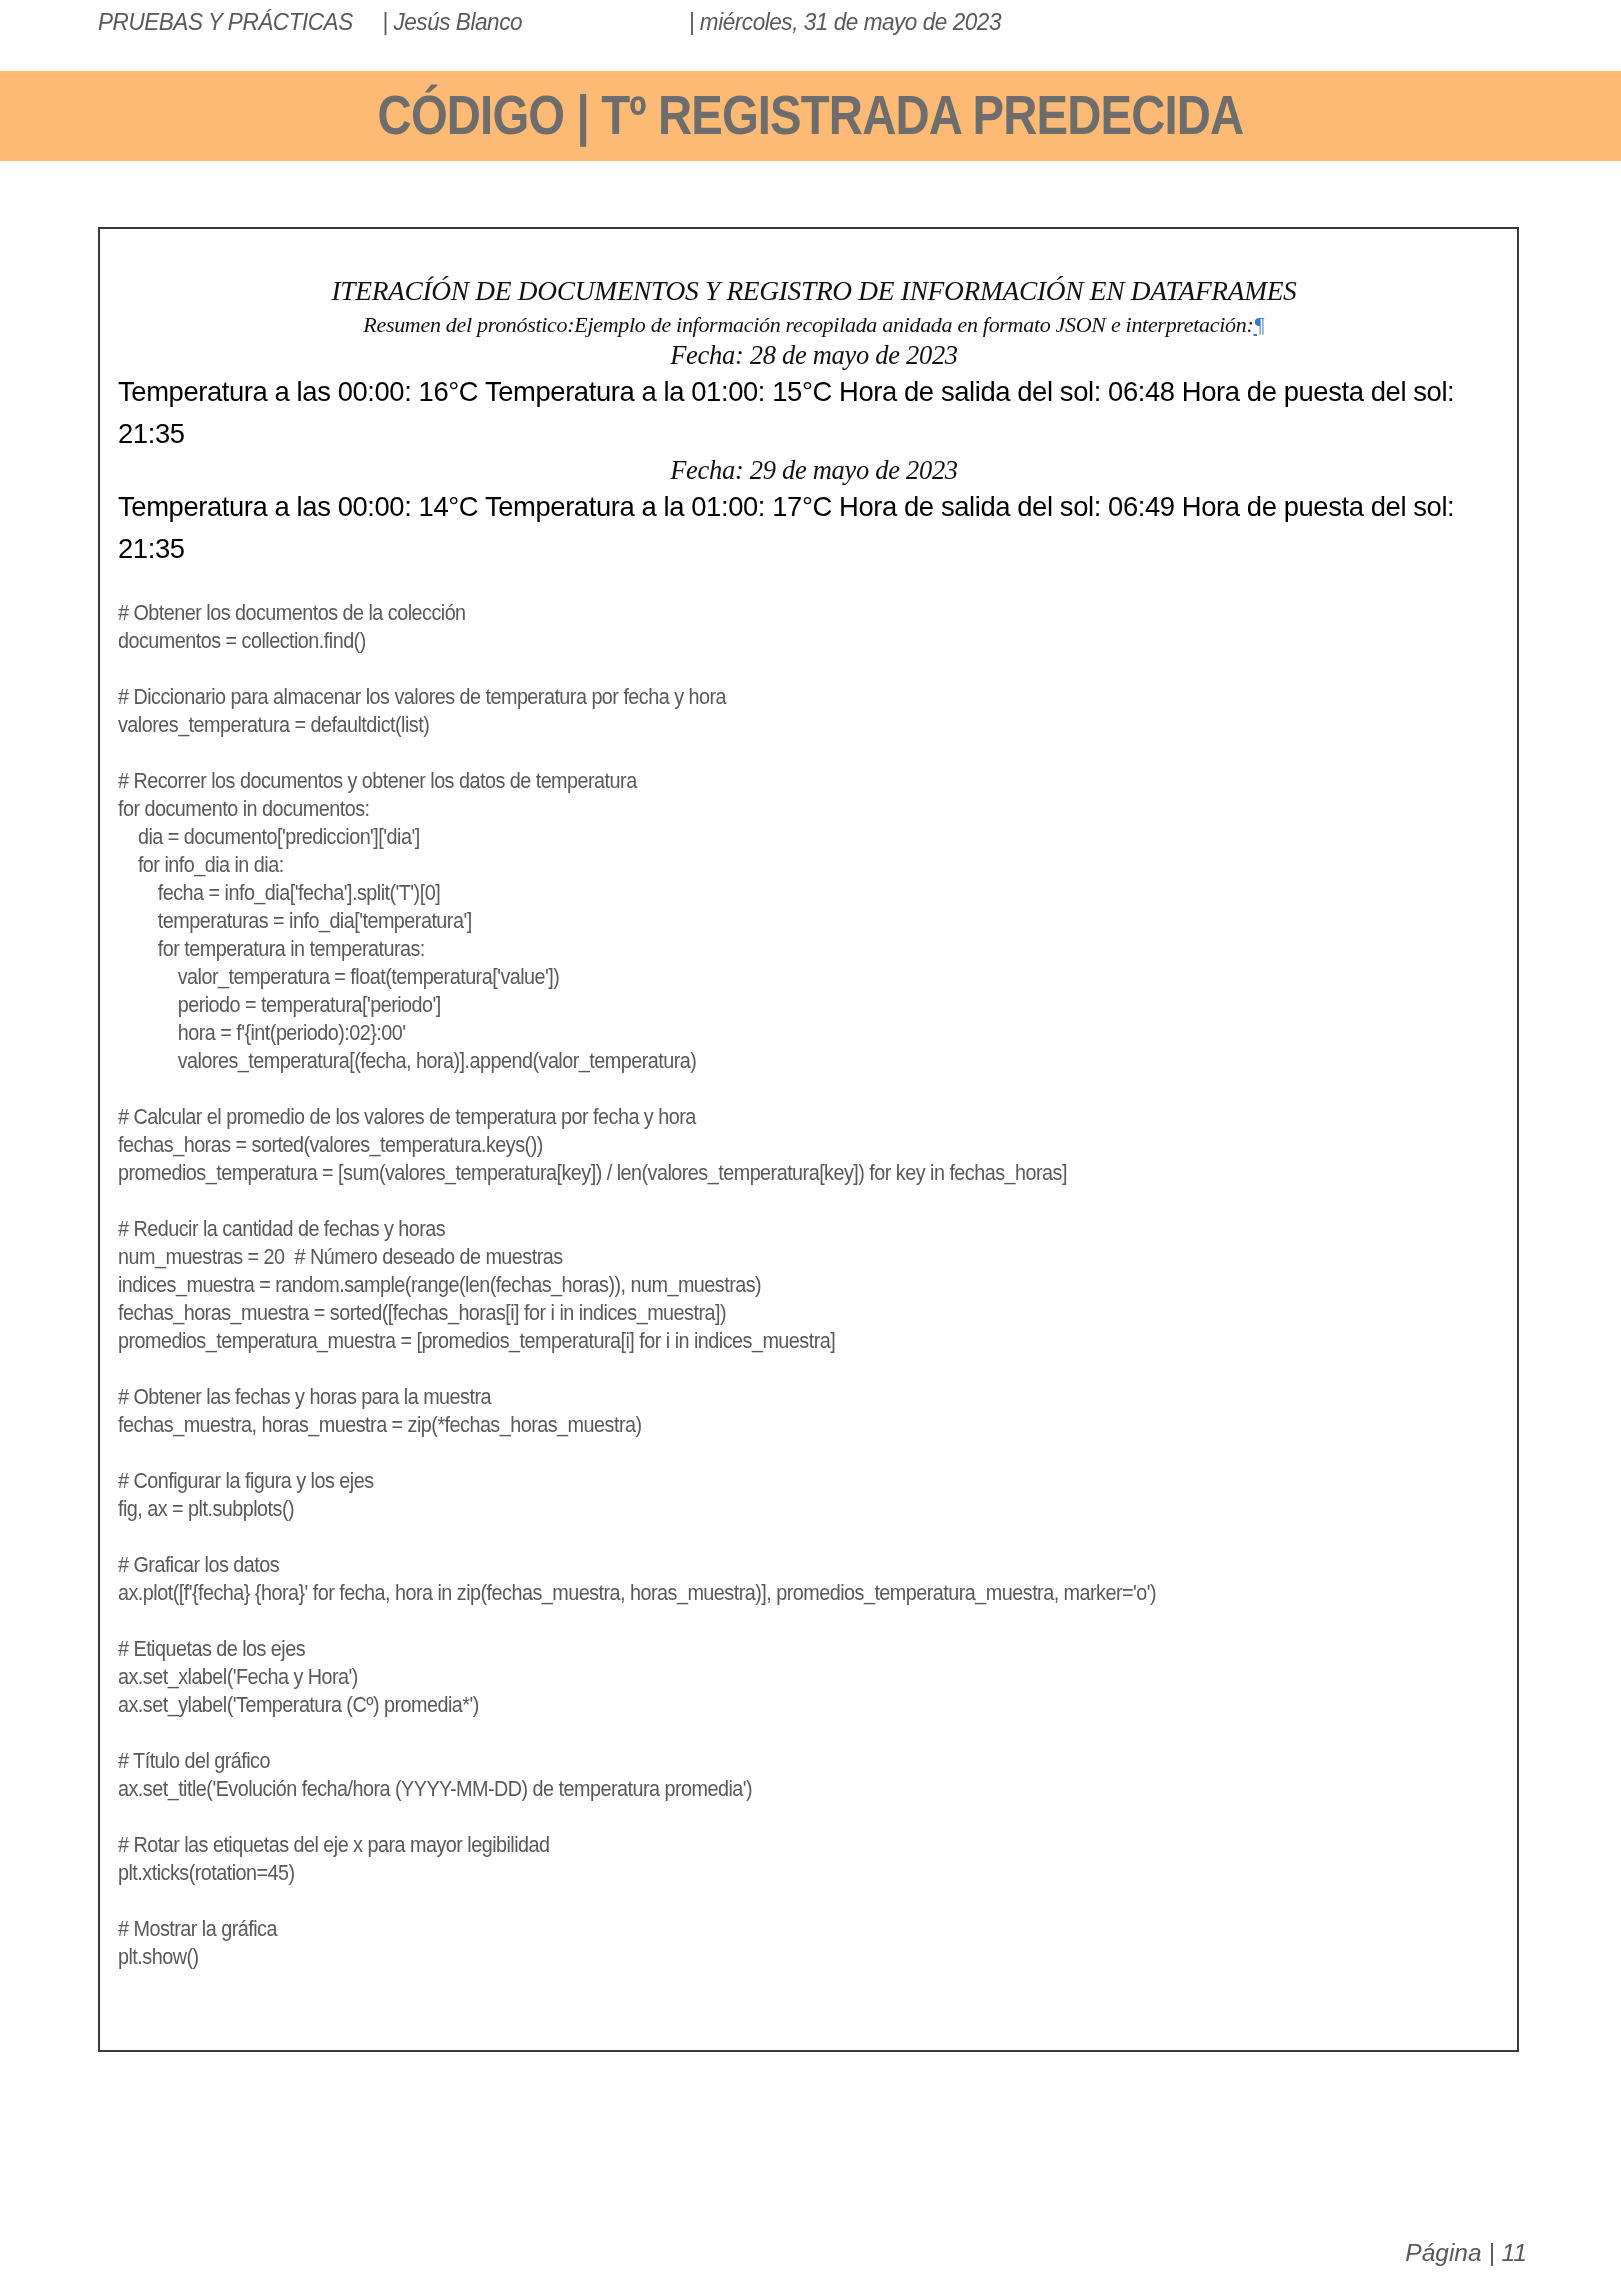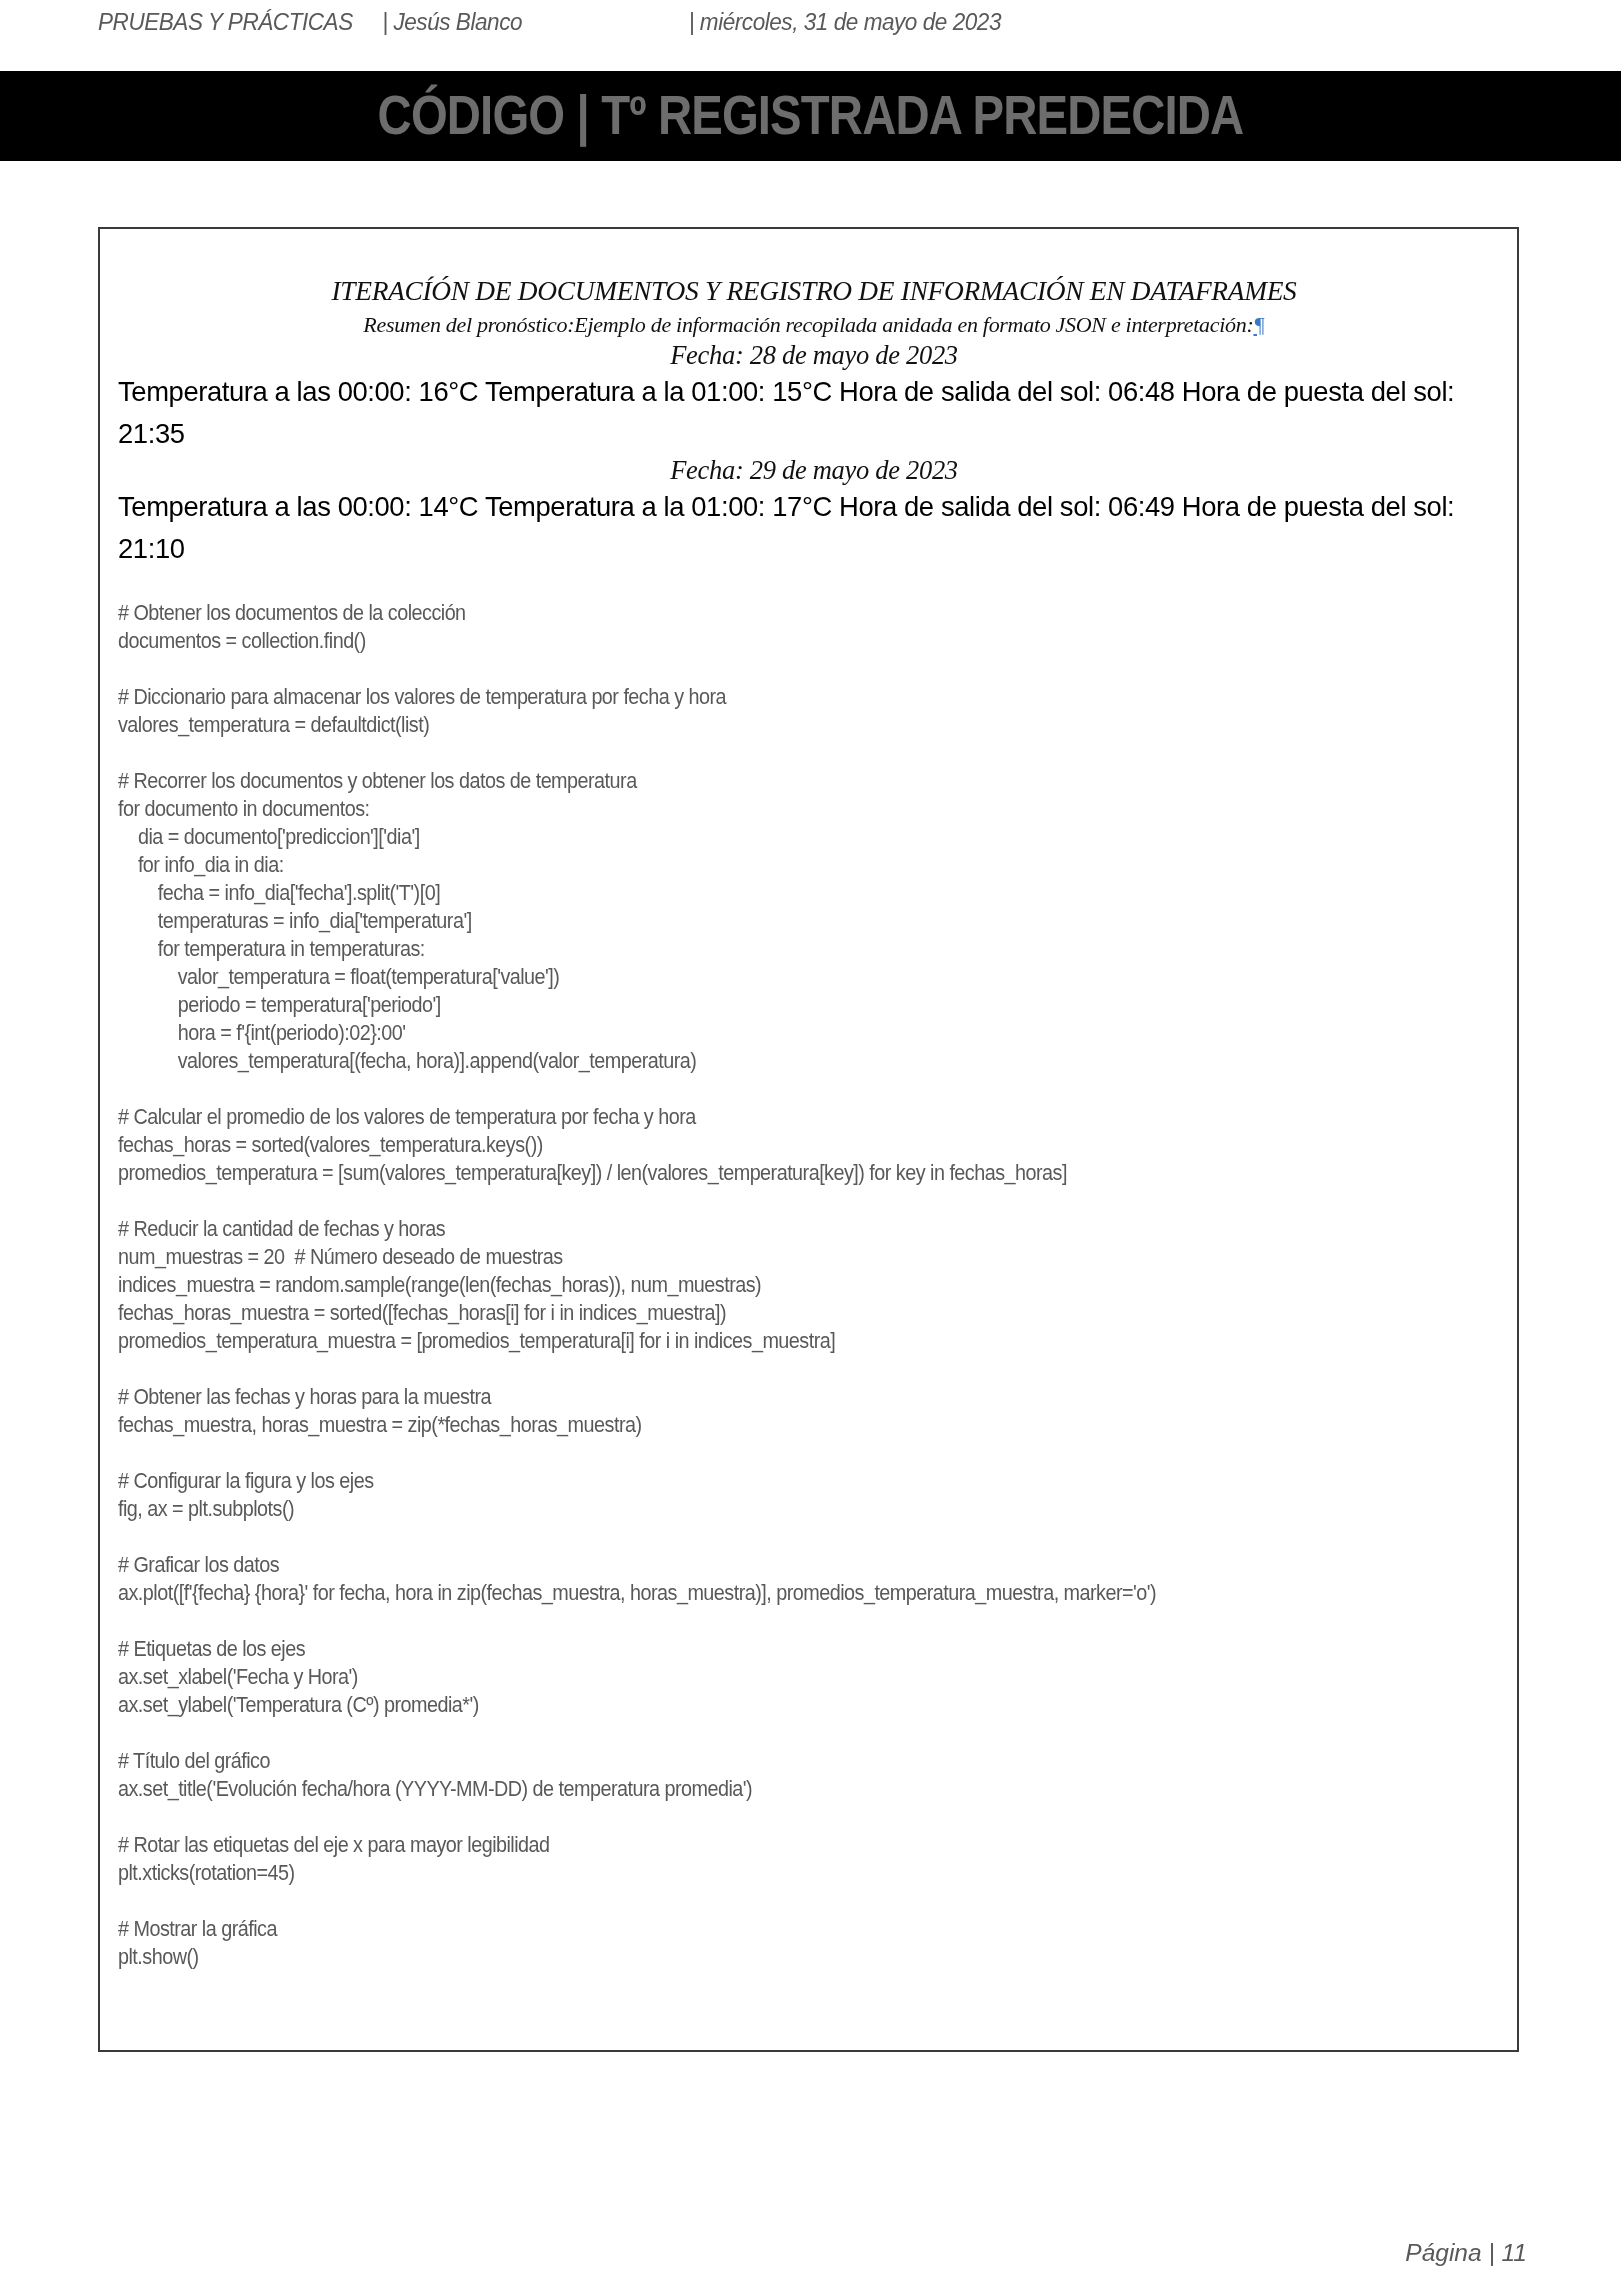--- a/index.html
+++ b/index.html
@@ -2,21 +2,21 @@
 <html><head>
   <meta charset="utf-8">
   <style>
     html, body { margin: 0; padding: 0; background: #ffffff; }
     body { width: 1621px; height: 2293px; position: relative; overflow: hidden; }
     .page-header { position: absolute; top: 7.8px; left: 98px; height: 35px; font-family: "Liberation Sans", sans-serif; font-style: italic; font-size: 24.5px; color: #595959; letter-spacing: -0.5px; transform: scaleX(0.92); transform-origin: left center; }
     .page-header span { position: absolute; top: 0; white-space: nowrap; }
     .hdr-1 { left: 0; }
     .hdr-2 { left: 309px; }
     .hdr-3 { left: 642px; }
-    .title-band { position: absolute; top: 71px; left: 0; width: 1621px; height: 90px; background: #000000; }
+    .title-band { position: absolute; top: 71px; left: 0; width: 1621px; height: 90px; background: #fdba74; }
     .title-band h1 { margin: 0; position: absolute; top: 9.8px; left: 0; width: 1621px; text-align: center; font-family: "Liberation Sans", sans-serif; font-weight: bold; font-size: 55px; color: #6d6d6d; letter-spacing: -1px; line-height: 69px; transform: scaleX(0.86); transform-origin: center; }
     .frame { position: absolute; top: 227px; left: 98px; width: 1421px; height: 1825px; border: 2px solid #3a3a3a; box-sizing: border-box; }
     .content { position: absolute; top: 274px; left: 118px; width: 1392px; }
     .serif-it { font-family: "Liberation Serif", "DejaVu Serif", serif; font-style: italic; color: #111; text-align: center; }
     .h-iter { font-size: 27.4px; line-height: 35px; margin: 0; letter-spacing: -0.3px; }
     .h-resumen { font-size: 22px; line-height: 31px; margin: 0; letter-spacing: -0.3px; }
     .pilcrow { color: #3a79c4; text-decoration: underline; }
     .fecha { font-size: 26.5px; line-height: 31px; margin: 0; letter-spacing: -0.3px; }
     .temp-line { font-family: "Liberation Sans", sans-serif; font-size: 27.4px; line-height: 42px; color: #000; margin: 0; letter-spacing: -0.4px; width: 1392px; }
     .code { margin-top: 29px; font-family: "Liberation Sans", sans-serif; font-size: 22.5px; line-height: 28px; color: #595959; letter-spacing: -0.6px; transform: scaleX(0.88); transform-origin: left top; width: 1588px; }
@@ -39,21 +39,21 @@
 <div class="frame"></div>
 
 <div class="content">
   <p class="serif-it h-iter">ITERACÍÓN DE DOCUMENTOS Y REGISTRO DE INFORMACIÓN EN DATAFRAMES</p>
   <p class="serif-it h-resumen"><span>Resumen del pronóstico:Ejemplo de información recopilada anidada en formato JSON e interpretación:</span><span class="pilcrow">¶</span></p>
 
   <p class="serif-it fecha">Fecha: 28 de mayo de 2023</p>
   <p class="temp-line">Temperatura a las 00:00: 16°C Temperatura a la 01:00: 15°C Hora de salida del sol: 06:48 Hora de puesta del sol: 21:35</p>
 
   <p class="serif-it fecha">Fecha: 29 de mayo de 2023</p>
-  <p class="temp-line">Temperatura a las 00:00: 14°C Temperatura a la 01:00: 17°C Hora de salida del sol: 06:49 Hora de puesta del sol: 21:10</p>
+  <p class="temp-line">Temperatura a las 00:00: 14°C Temperatura a la 01:00: 17°C Hora de salida del sol: 06:49 Hora de puesta del sol: 21:35</p>
 
   <div class="code" id="code-block">
       <div class="line"># Obtener los documentos de la colección</div>
       <div class="line">documentos = collection.find()</div>
       <div class="line"></div>
       <div class="line"># Diccionario para almacenar los valores de temperatura por fecha y hora</div>
       <div class="line">valores_temperatura = defaultdict(list)</div>
       <div class="line"></div>
       <div class="line"># Recorrer los documentos y obtener los datos de temperatura</div>
       <div class="line">for documento in documentos:</div>

